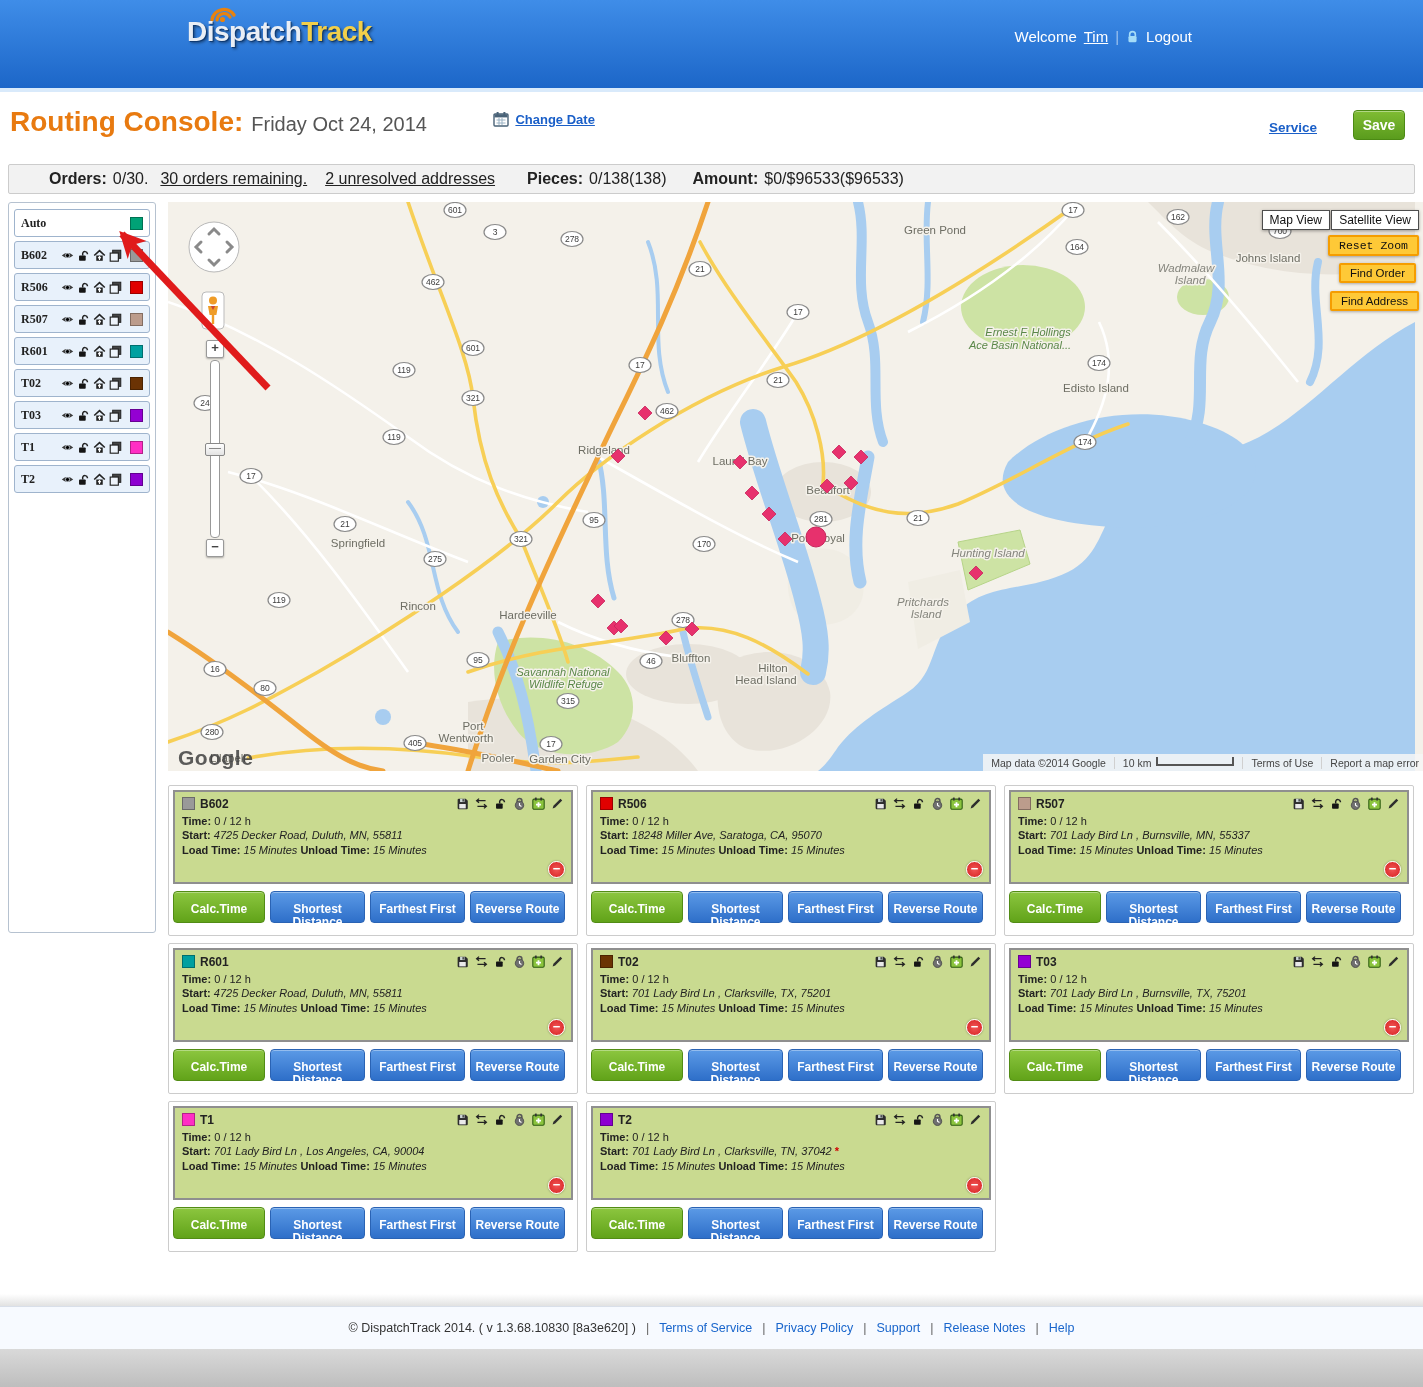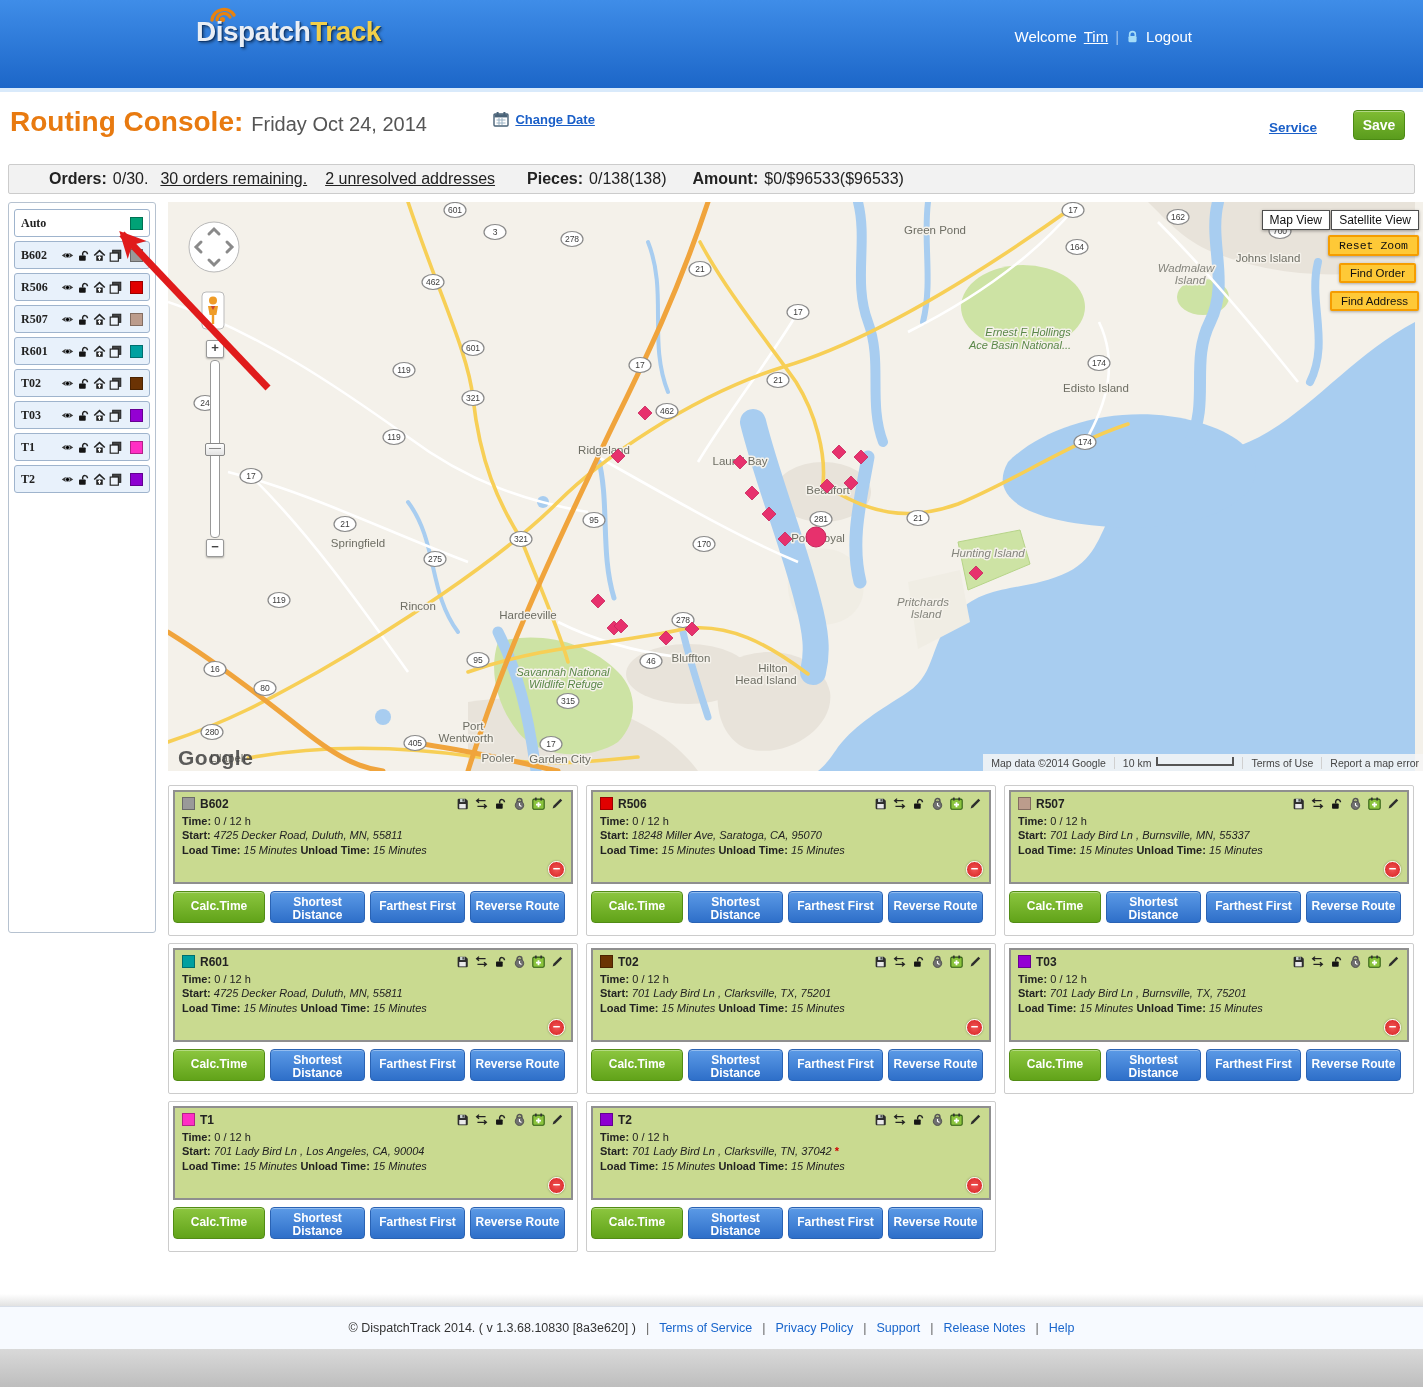--- a/index.html
+++ b/index.html
@@ -1,19 +1,19 @@
 <!DOCTYPE html>
 <html><head>
 <meta charset="utf-8">
 <style>
   html,body{margin:0;padding:0;}
   body{width:1423px;height:1387px;position:relative;font-family:"Liberation Sans",sans-serif;background:#fff;overflow:hidden;}
   
   .top{height:88px;background:linear-gradient(#3f8de8,#1c66c8);position:relative;}
-  .logo{position:absolute;left:196px;top:16px;font-size:28px;font-weight:bold;letter-spacing:-0.5px;
+  .logo{position:absolute;left:187px;top:16px;font-size:28px;font-weight:bold;letter-spacing:-0.5px;
         text-shadow:1px 1px 0 #0e3a73,2px 2px 3px rgba(0,0,0,.45);}
   .logo .lp1{color:#e9eef5;}
   .logo .lp2{color:#f2cf4a;}
   .logo-arc{position:absolute;left:206px;top:2px;}
   .welcome{position:absolute;top:28px;right:231px;color:#fff;font-size:15px;display:flex;align-items:center;gap:7px;white-space:nowrap;}
   .welcome a{color:#fff;text-decoration:underline;cursor:pointer;}
   .wsep{color:#9cc2ee;}
   .tabs{position:absolute;left:258px;bottom:0;display:flex;gap:5px;align-items:flex-end;}
   .tab{background:#5e93d8;border:1px solid #79a6e2;border-bottom:none;border-radius:7px 7px 0 0;color:#fff;
        font-size:13.5px;font-weight:bold;padding:7px 15px 8px;cursor:pointer;white-space:nowrap;}
@@ -72,21 +72,21 @@
   .rc-sq{width:11px;height:11px;border:1px solid rgba(0,0,0,.3);}
   .rc-icons{margin-left:auto;display:flex;gap:6px;align-items:center;}
   .rc-icons .ic12{cursor:pointer;}
   .rl{margin:2.5px 0;white-space:nowrap;}
   .rl b{font-weight:bold;}
   .rl i{font-style:italic;}
   .flag{color:#d00000;font-weight:bold;margin-left:3px;}
   .rc-minus{position:absolute;right:6px;bottom:4px;width:15px;height:15px;border-radius:50%;background:radial-gradient(#f25656,#d42020);
         color:#fff;font-weight:bold;font-size:13px;line-height:14px;text-align:center;border:1px solid #fff;box-shadow:0 0 2px rgba(0,0,0,.4);cursor:pointer;}
   .rc-btns{display:flex;gap:5px;margin-top:7px;}
-  .rc-btns button{height:32px;border-radius:4px;color:#fff;font-weight:bold;font-size:12px;font-family:inherit;line-height:1.1;padding:4px 3px;cursor:pointer;box-shadow:inset 0 1px 0 rgba(255,255,255,.35);}
+  .rc-btns button{height:32px;border-radius:4px;color:#fff;font-weight:bold;font-size:12px;font-family:inherit;line-height:1.1;padding:11px 3px;cursor:pointer;box-shadow:inset 0 1px 0 rgba(255,255,255,.35);}
   .bg-green{width:92px;background:linear-gradient(#8cc63f,#61a319);border:1px solid #528c15;}
   .bg-blue{width:95px;background:linear-gradient(#5b9ae6,#2e6fc9);border:1px solid #2a63b4;}
   
   .fgap{height:12px;background:linear-gradient(#fff,#e2e2e2);}
   .fbar{height:42px;background:#f7faff;border-top:1px solid #d9dfe9;display:flex;align-items:center;justify-content:center;font-size:12.5px;color:#333;}
   .fbar a{color:#1a66cc;cursor:pointer;text-decoration:none;}
   .fsep{color:#666;margin:0 10px;}
   .fend{height:39px;background:linear-gradient(#d9d9d9,#bdbdbd);}
   
   .annot{position:absolute;left:0;top:0;z-index:60;pointer-events:none;}

